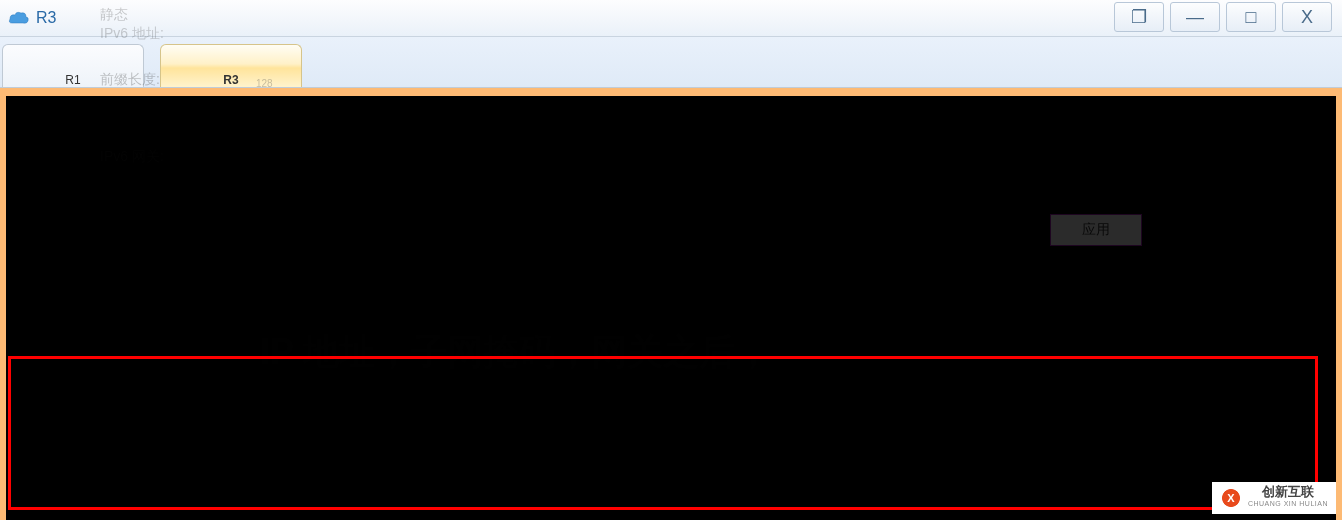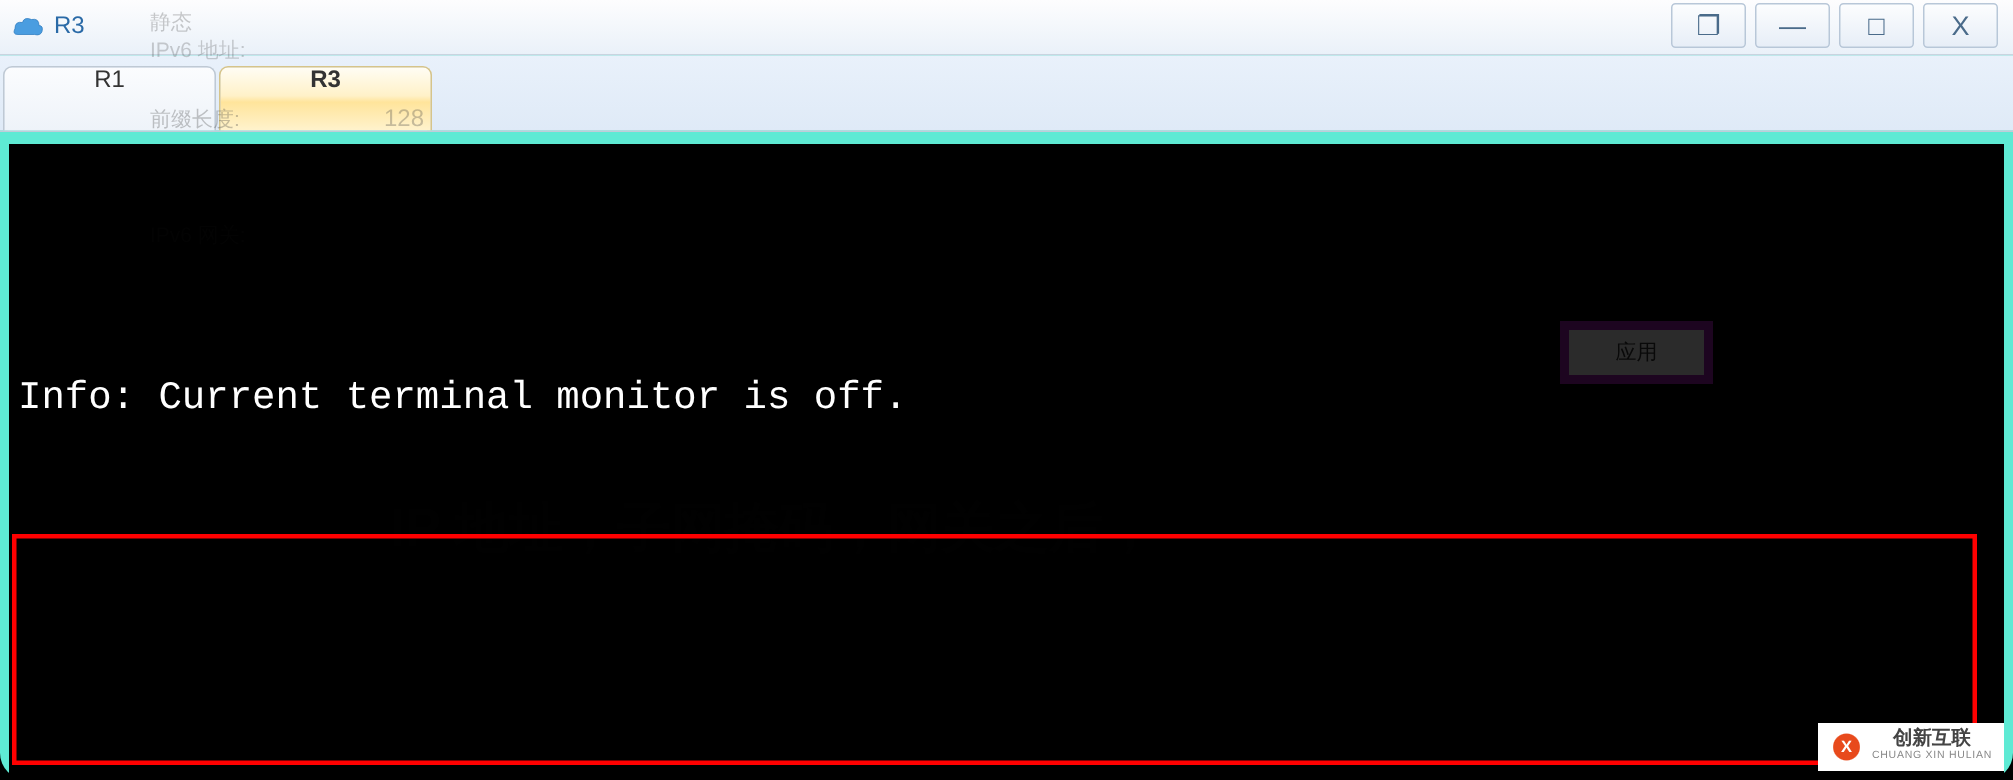--- a/index.html
+++ b/index.html
@@ -11,22 +11,21 @@
     background: #000;
     overflow: hidden;
     position: relative;
   }
   .window-frame {
     position: absolute;
     top: 0;
     left: 0;
     right: 0;
     bottom: 0;
-    background: #5eead4;
-    border-radius: 18px;
+    background: #fdba74;
   }
   .title-bar {
     height: 36px;
     background: linear-gradient(to bottom, #fdfdfe 0%, #eaf1f9 100%);
     display: flex;
     align-items: center;
     padding: 0 6px;
     border-bottom: 1px solid #c9d4e0;
     position: relative;
   }
@@ -84,26 +83,26 @@
     border-bottom: 1px solid #c0ccd8;
   }
   .tab {
     min-width: 140px;
     height: 42px;
     margin-top: 6px;
     border: 1px solid #bfc9d4;
     border-bottom: none;
     border-radius: 6px 6px 0 0;
     display: flex;
-    align-items: flex-start;
-    justify-content: center;
-    font-size: 16px;
+    align-items: flex-end;
+    justify-content: center;
+    font-size: 12px;
     color: #333;
     background: linear-gradient(to bottom, #fbfcfe 0%, #eef3f9 100%);
-    margin-right: 2px;
+    margin-right: 16px;
     cursor: default;
   }
   .tab.active {
     background: linear-gradient(to bottom, #fffdf4 0%, #fff1c8 45%, #ffe49b 55%, #fff3cd 100%);
     border-color: #d6c48a;
     font-weight: 600;
   }
   .tab-bg-text {
     position: absolute;
     color: #444;
@@ -188,21 +187,21 @@
     font-size: 7px;
     color: #888;
     letter-spacing: 0.5px;
   }
   .apply-btn-ghost {
     position: absolute;
     right: 200px;
     top: 214px;
     width: 90px;
     height: 30px;
-    border: 6px solid #a21caf;
+    border: 1px solid #a21caf;
     background: #eee;
     color: #333;
     font-family: "Microsoft YaHei", sans-serif;
     font-size: 14px;
     display: flex;
     align-items: center;
     justify-content: center;
     opacity: 0.18;
     pointer-events: none;
   }
@@ -241,26 +240,25 @@
   <div class="tab-strip">
     <div class="tab">
       <span>R1</span>
     </div>
     <div class="tab active">
       <span>R3</span>
     </div>
 
     <span class="tab-bg-text" style="left:100px; top:-12px; font-size:14px; opacity:0.25">IPv6 地址:</span>
     <span class="tab-bg-text" style="left:100px; bottom:-2px; font-size:14px; opacity:0.3">前缀长度:</span>
-    <span class="tab-bg-text" style="left:256px; bottom:-2px; font-size:16px; opacity:0.3">128</span>
+    <span class="tab-bg-text" style="left:256px; bottom:-2px; font-size:10px; opacity:0.3">128</span>
   </div>
 
   <div class="terminal">
     <span class="terminal-line"></span>
-    <span class="terminal-line">Info: Current terminal monitor is off.</span>
     
     
     
     
     
     
     
   </div>
 
   <span class="bg-ghost" style="left:260px; top:328px; font-size:36px; opacity:0.04">IP 地址，子网掩码，网关之后，</span>

